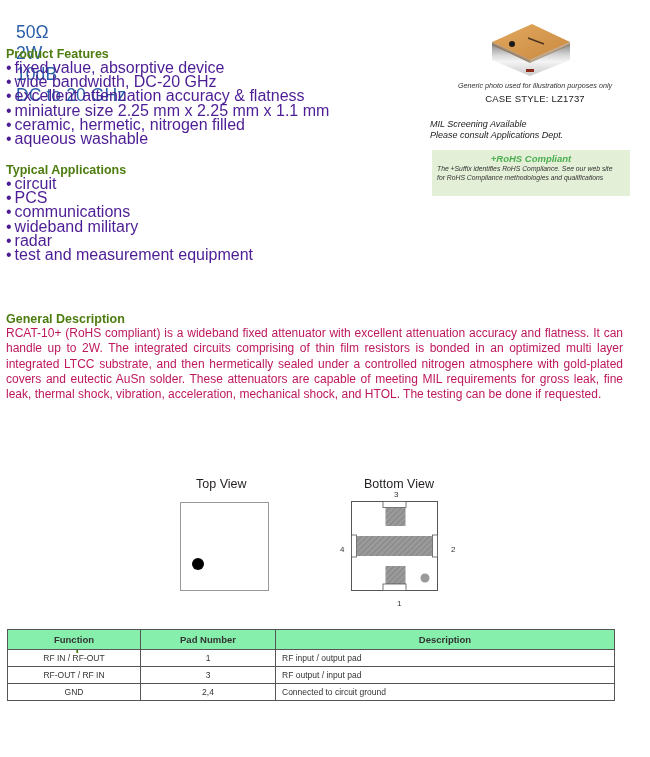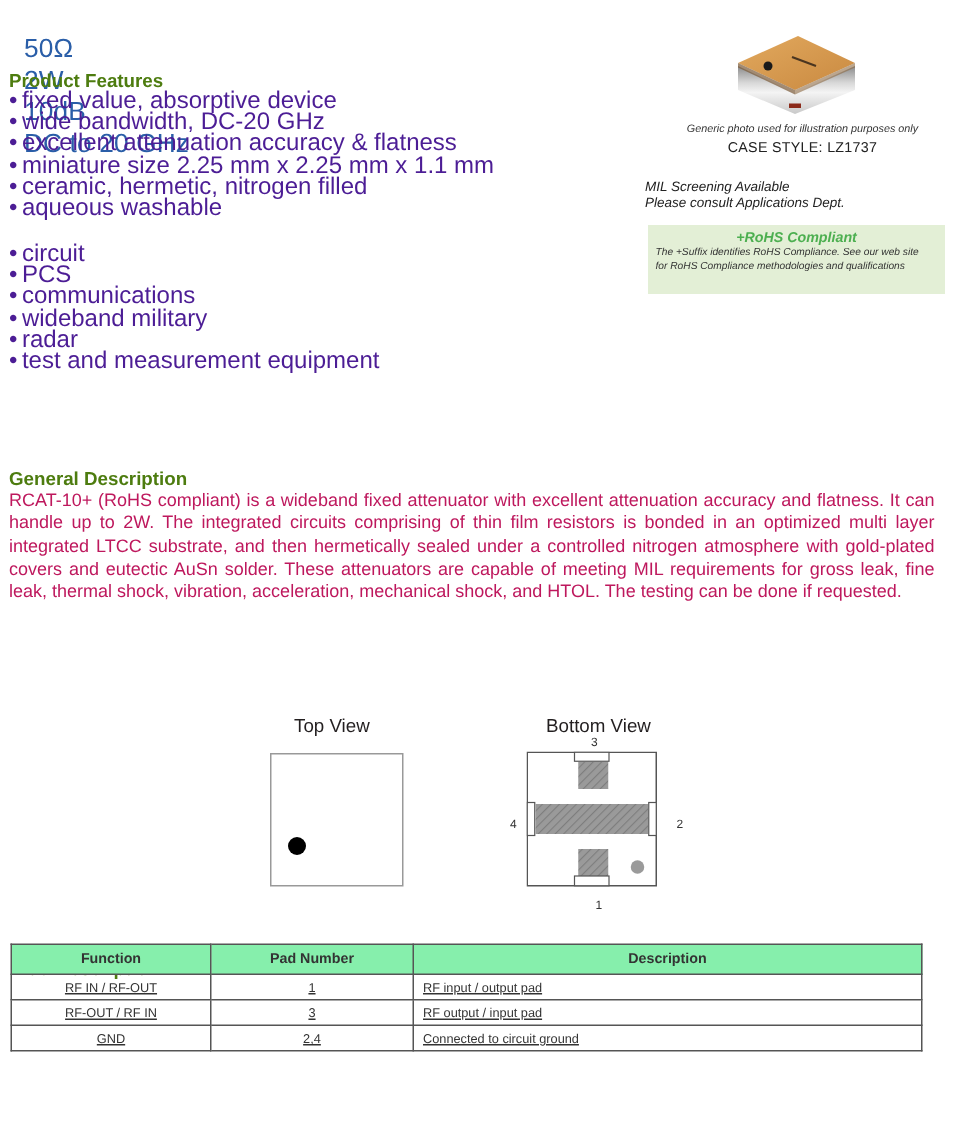--- a/index.html
+++ b/index.html
@@ -17,21 +17,21 @@
   .case-style { font-size: 9.5px; color: #222; letter-spacing: 0.2px; }
   .mil { font-style: italic; font-size: 9px; color: #222; line-height: 11px; text-align: left; }
   .rohs { left: 432px; top: 150px; width: 198px; height: 46px; background: #e3efd6; text-align: center; }
   .rohs-title { font-style: italic; font-weight: bold; color: #4caf50; font-size: 9.5px; margin-top: 3px; }
   .rohs-text { font-style: italic; font-size: 6.8px; color: #333; line-height: 9px; text-align: left; padding-left: 5px; }
   .desc-body { font-size: 12px; line-height: 15.3px; color: #be185d; text-align: justify; text-align-last: left; width: 617px; }
   .view-label { font-size: 12.5px; color: #231f20; }
   .pin-label { font-size: 8px; color: #333; }
   table.pad { border-collapse: collapse; font-size: 8.5px; color: #333; }
   table.pad th { background: #86efac; font-weight: bold; font-size: 9.5px; color: #333; height: 17px; border: 1px solid #555; }
-  table.pad td { border: 1px solid #555; height: 16px; padding: 0; text-decoration: underline; }
+  table.pad td { border: 1px solid #555; height: 16px; padding: 0; }
   table.pad td.c { text-align: center; }
   table.pad td.l { text-align: left; padding-left: 6px; }
 </style>
 </head>
 <body>
 
 <div class="abs headline">
   <span>50Ω</span>
   <span>2W</span>
   <span>10dB</span>
@@ -44,20 +44,21 @@
     <li>fixed value, absorptive device</li>
     <li>wide bandwidth, DC-20 GHz</li>
     <li>excellent attenuation accuracy &amp; flatness</li>
     <li>miniature size 2.25 mm x 2.25 mm x 1.1 mm</li>
     <li>ceramic, hermetic, nitrogen filled</li>
     <li>aqueous washable</li>
   </ul>
 </div>
 
 <div class="abs" style="left:6px; top:163px;">
+  <div class="sec-title">Typical Applications</div>
   <ul class="list">
     <li>circuit</li>
     <li>PCS</li>
     <li>communications</li>
     <li>wideband military</li>
     <li>radar</li>
     <li>test and measurement equipment</li>
   </ul>
 </div>
 

